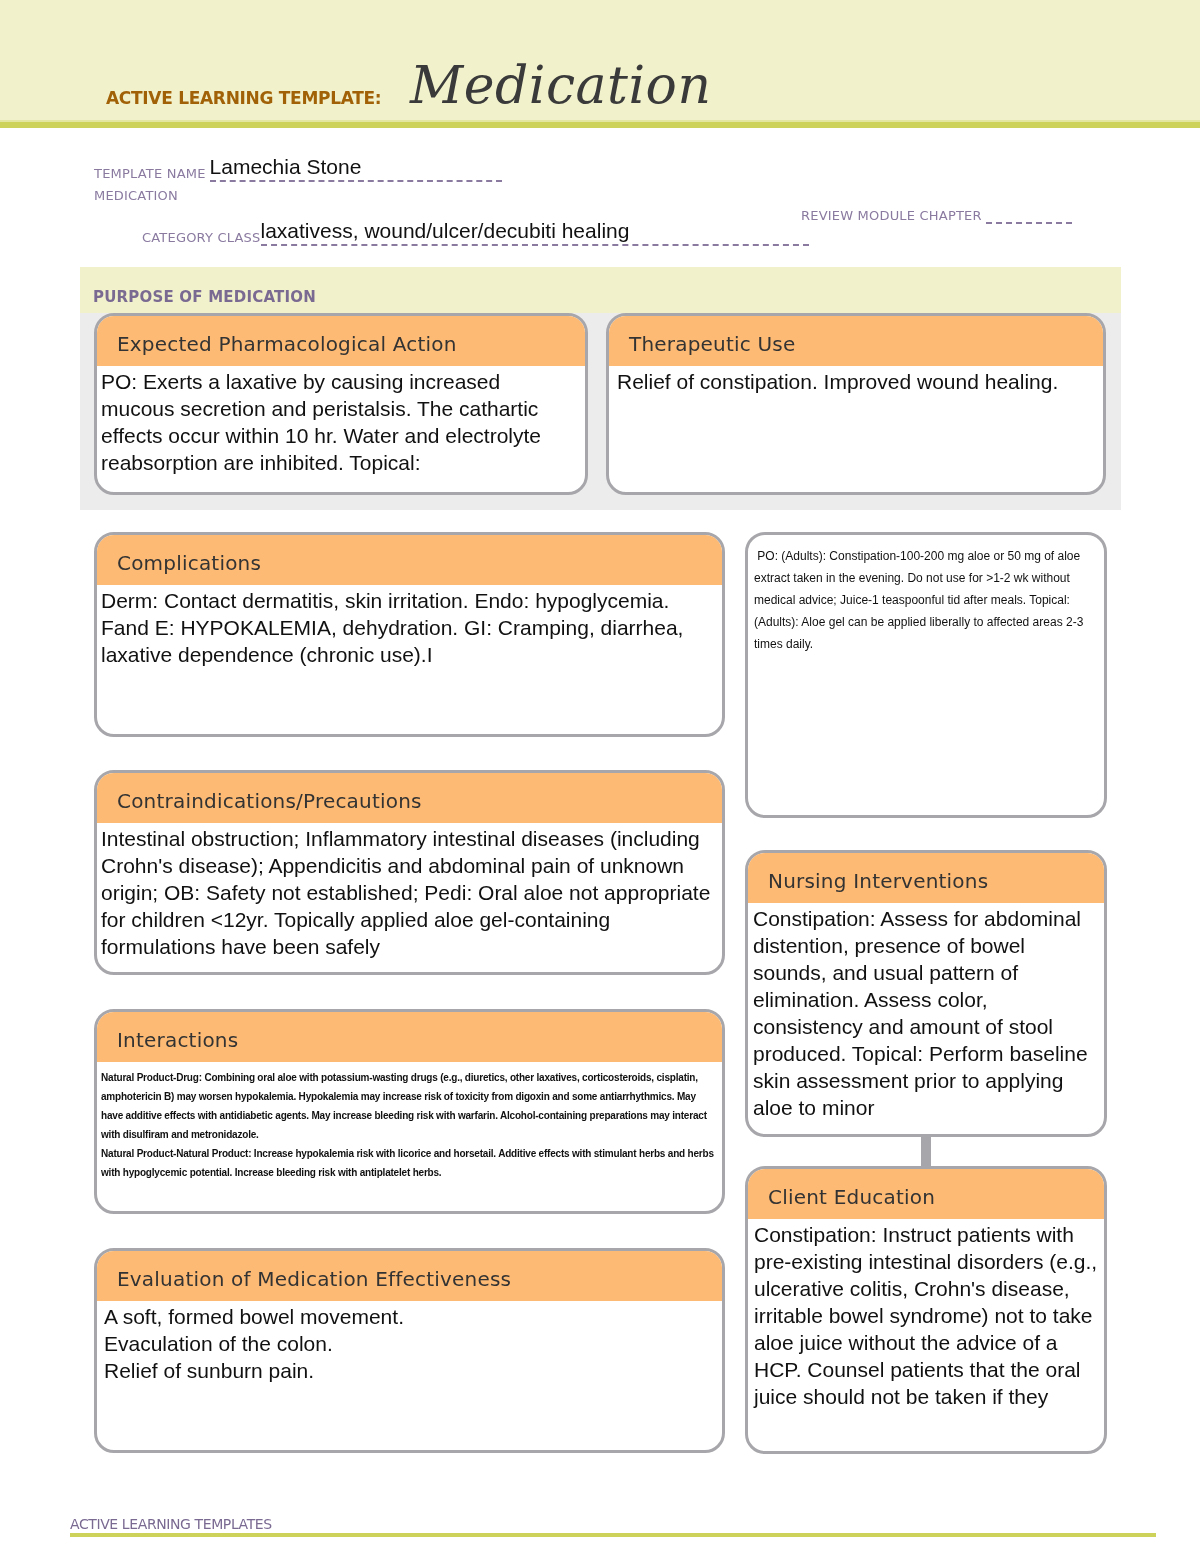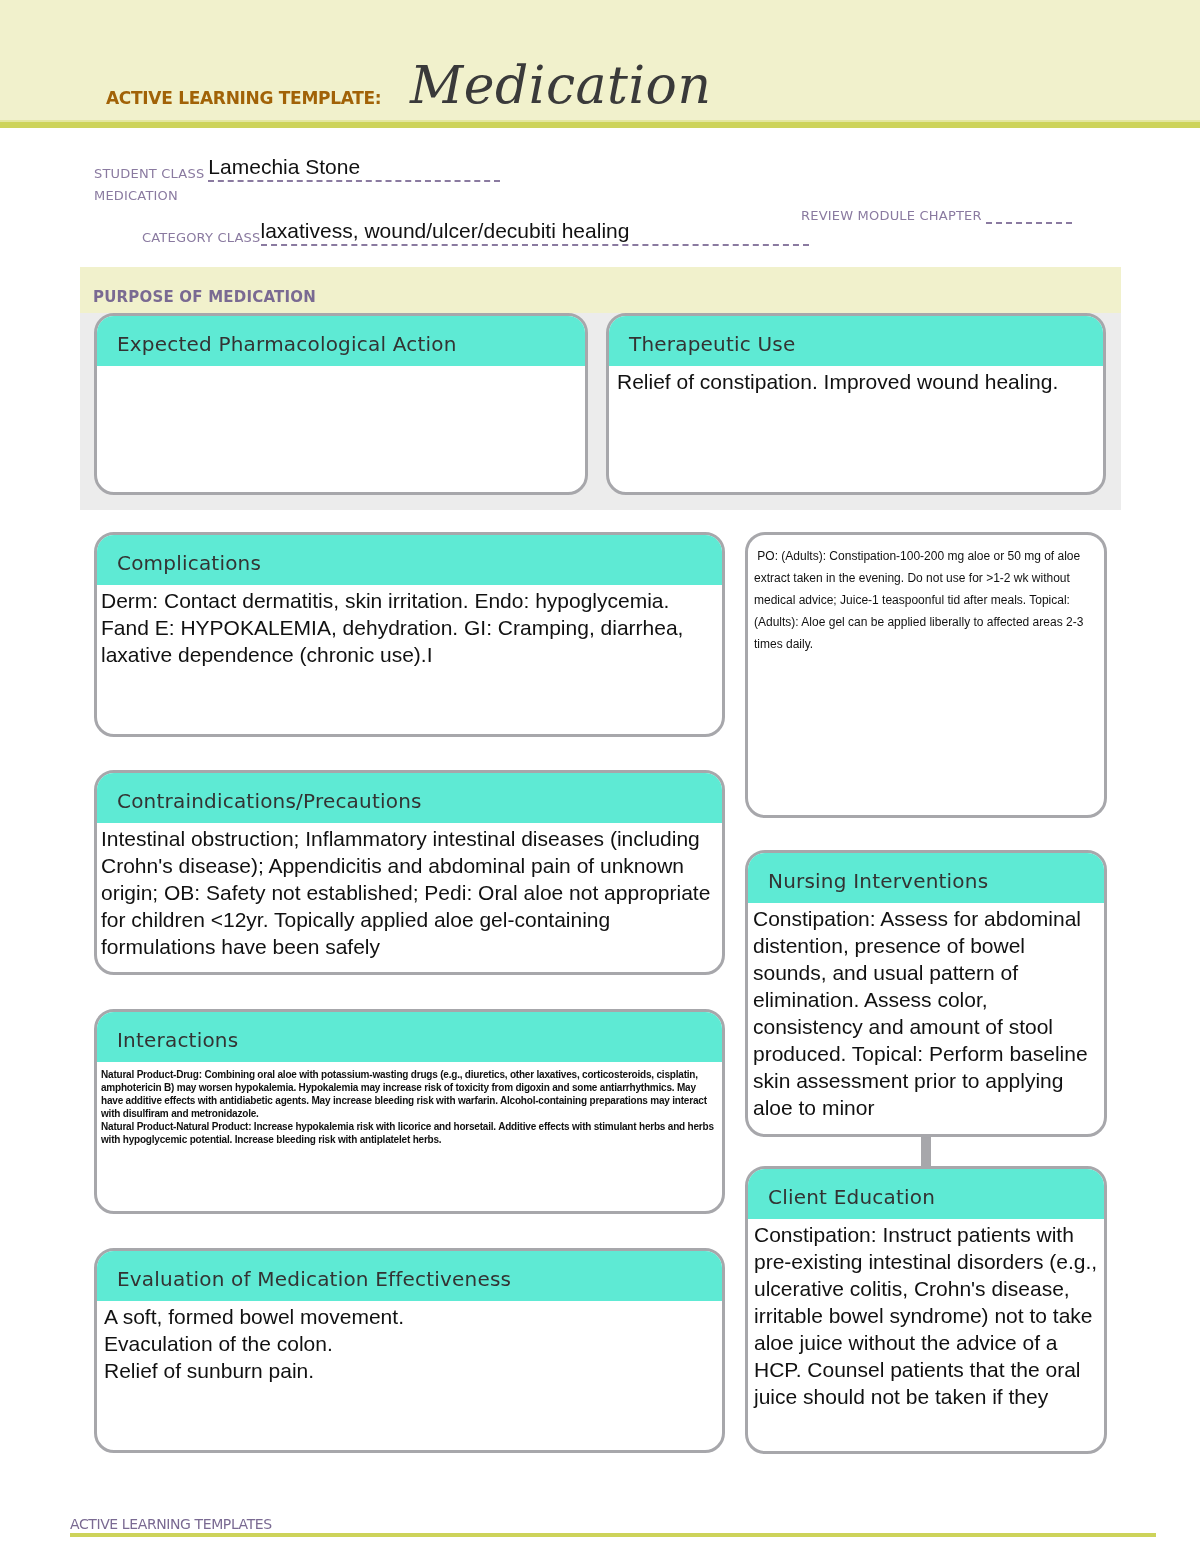--- a/index.html
+++ b/index.html
@@ -54,30 +54,30 @@
     position: absolute; left: 13px; top: 21px;
     font-family: "DejaVu Sans", sans-serif; font-weight: bold; font-size: 15px;
     color: #7a6a92; letter-spacing: 0.2px;
   }
 
   .card {
     position: absolute; background: #fff; border: 3px solid #a7a7ab;
     border-radius: 20px; overflow: hidden;
   }
   .card-head {
-    background: #5eead4; height: 50px; padding: 16px 0 0 20px;
+    background: #fdba74; height: 50px; padding: 16px 0 0 20px;
     font-family: "DejaVu Sans", sans-serif; font-size: 20px; color: #333;
     letter-spacing: 0.2px;
   }
   .card-body {
     padding: 2px 6px 0 4px; font-family: "Liberation Sans", sans-serif;
     font-size: 21px; line-height: 27px; color: #111;
   }
   .card-body.sm { font-size: 12px; line-height: 22px; padding-top: 10px; padding-left: 6px; }
-  .card-body.xs { font-size: 10px; line-height: 13px; padding-top: 6px; padding-left: 4px; letter-spacing: -0.2px; font-weight: bold; }
+  .card-body.xs { font-size: 10px; line-height: 19px; padding-top: 6px; padding-left: 4px; letter-spacing: -0.2px; font-weight: bold; }
   .card-body p { margin: 0; }
 
   .connector {
     position: absolute; left: 921px; top: 1134px; width: 10px; height: 34px;
     background: #a7a7ab;
   }
 
   .footer-label {
     position: absolute; left: 70px; top: 1516px;
     font-family: "DejaVu Sans", sans-serif; font-size: 14px; color: #7a6a92;
@@ -90,21 +90,21 @@
 </style>
 </head>
 <body>
 
 <div class="header-band"></div>
 <div class="header-rule"></div>
 <div class="template-label">ACTIVE LEARNING TEMPLATE:</div>
 <div class="template-title">Medication</div>
 
 <div class="field-row" style="left:94px; top:156px;">
-  <span class="field-label">STUDENT CLASS</span>
+  <span class="field-label">TEMPLATE NAME</span>
   <span class="field-value" style="width:292px;">Lamechia Stone</span>
 </div>
 
 <div class="field-row" style="left:94px; top:188px;">
   <span class="field-label">MEDICATION</span>
 </div>
 
 <div class="field-row" style="left:801px; top:196px;margin-top:12px;">
   <span class="field-label">REVIEW MODULE CHAPTER</span>
   <span class="review-line"></span>
@@ -116,20 +116,21 @@
 </div>
 
 <div class="purpose-panel">
   <div class="purpose-head">
     <span class="purpose-title">PURPOSE OF MEDICATION</span>
   </div>
 </div>
 
 <div class="card" style="left:94px; top:313px; width:494px; height:182px;">
   <div class="card-head">Expected Pharmacological Action</div>
+  <div class="card-body">PO: Exerts a laxative by causing increased mucous secretion and peristalsis. The cathartic effects occur within 10 hr. Water and electrolyte reabsorption are inhibited. Topical:</div>
 </div>
 
 <div class="card" style="left:606px; top:313px; width:500px; height:182px;">
   <div class="card-head">Therapeutic Use</div>
   <div class="card-body" style="padding-left:8px;">Relief of constipation. Improved wound healing.</div>
 </div>
 
 <div class="card" style="left:94px; top:532px; width:631px; height:205px;">
   <div class="card-head">Complications</div>
   <div class="card-body">Derm: Contact dermatitis, skin irritation. Endo: hypoglycemia. Fand E: HYPOKALEMIA, dehydration. GI: Cramping, diarrhea, laxative dependence (chronic use).I</div>

